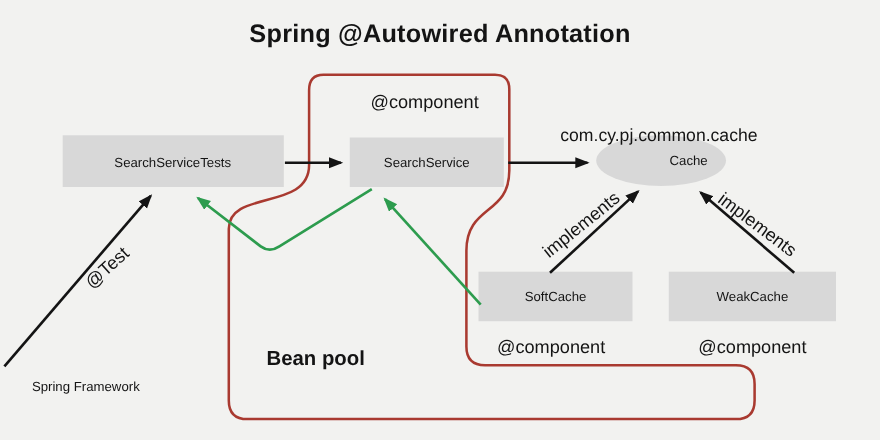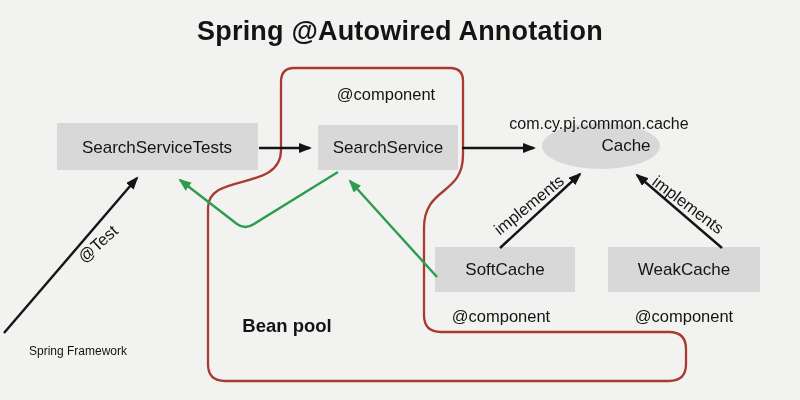--- a/index.html
+++ b/index.html
@@ -3,24 +3,24 @@
 <meta charset="utf-8">
 <style>
   :root{
     --bg:#f2f2f0; --node:#d8d8d8; --red:#a93a30; --green:#2d9c4e; --ink:#141414;
   }
   html,body{margin:0;padding:0;}
   body{font-family:"Liberation Sans","DejaVu Sans",sans-serif;background:#e9e9e9;}
   .stage{position:relative;width:800px;height:400px;background:var(--bg);overflow:hidden;}
   .stage svg{position:absolute;left:0;top:0;}
   .lbl{position:absolute;transform:translate(-50%,-50%);white-space:nowrap;color:var(--ink);}
-  .title{font-size:27px;font-weight:bold;letter-spacing:.2px;}
+  .title{font-size:23px;font-weight:bold;letter-spacing:.2px;}
   .anno{font-size:16.5px;}
   .pkg{font-size:16px;}
-  .node-lbl{font-size:17px;}
+  .node-lbl{font-size:12px;}
   .rot{transform-origin:center;}
   .bean{font-size:18.5px;font-weight:bold;}
   .framework{position:absolute;font-size:12px;font-weight:normal;line-height:20.5px;color:var(--ink);white-space:normal;width:118px;}
   .pool{fill:none;stroke:var(--red);stroke-width:2.3px;}
   .node{fill:var(--node);}
   .wire-b{stroke:var(--ink);stroke-width:2.4px;fill:none;}
   .wire-g{stroke:var(--green);stroke-width:2.4px;fill:none;stroke-linejoin:round;}
 </style>
 </head>
 <body>

